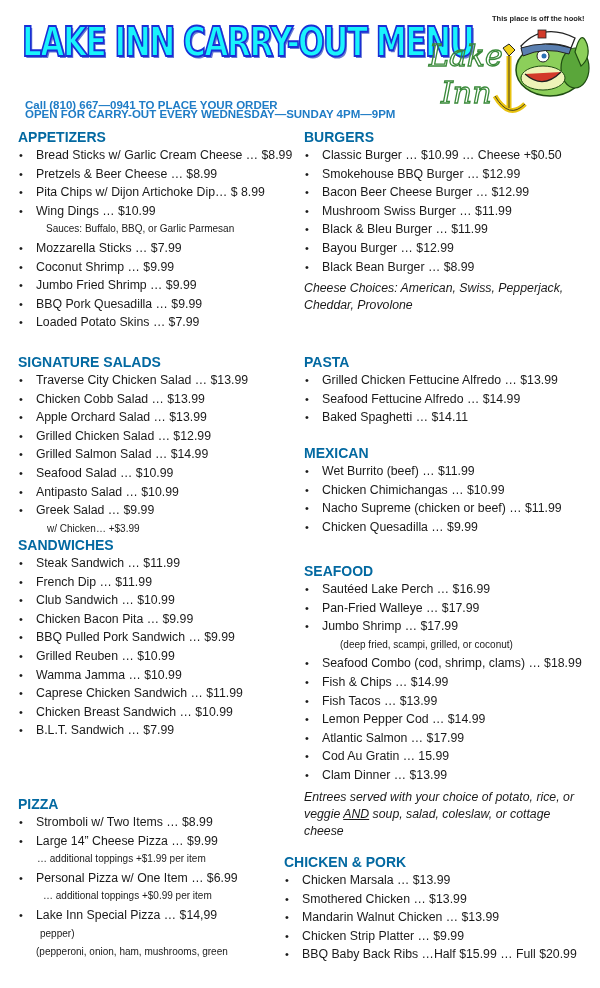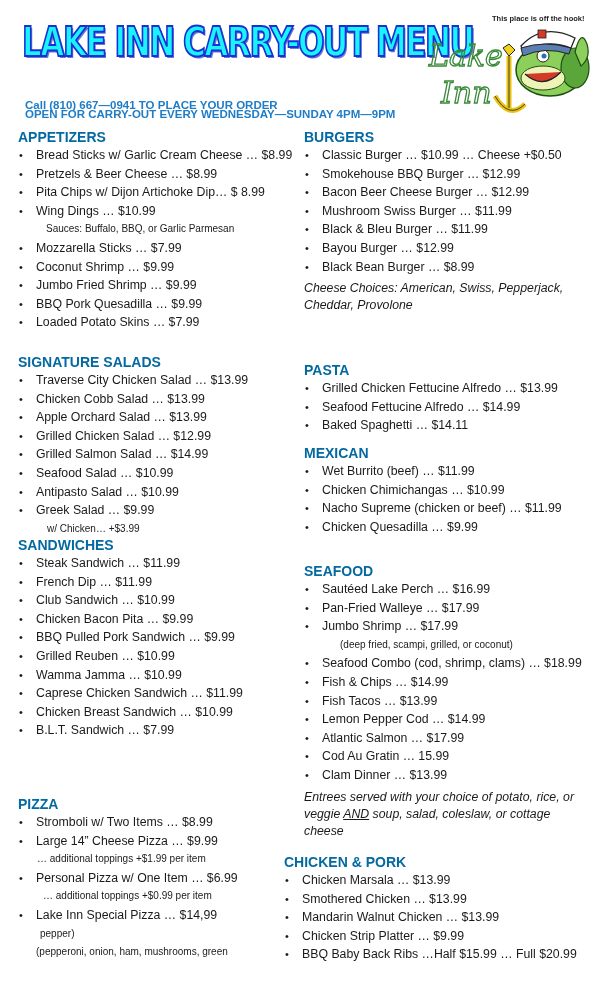--- a/index.html
+++ b/index.html
@@ -151,21 +151,21 @@
     <li><span class="bullet">•</span><span>Black &amp; Bleu Burger … $11.99</span></li>
     <li><span class="bullet">•</span><span>Bayou Burger … $12.99</span></li>
     <li><span class="bullet">•</span><span>Black Bean Burger … $8.99</span></li>
   </ul>
   <div class="note">
     <div>Cheese Choices: American, Swiss, Pepperjack,</div>
     <div>Cheddar, Provolone</div>
   </div>
 </div>
 
-<div class="section" style="left:304px; top:353px;margin-top:8px;">
+<div class="section" style="left:304px; top:353px;">
   <h2>PASTA</h2>
   <ul>
     <li><span class="bullet">•</span><span>Grilled Chicken Fettucine Alfredo … $13.99</span></li>
     <li><span class="bullet">•</span><span>Seafood Fettucine Alfredo … $14.99</span></li>
     <li><span class="bullet">•</span><span>Baked Spaghetti … $14.11</span></li>
   </ul>
 </div>
 
 <div class="section" style="left:304px; top:444px;">
   <h2>MEXICAN</h2>

